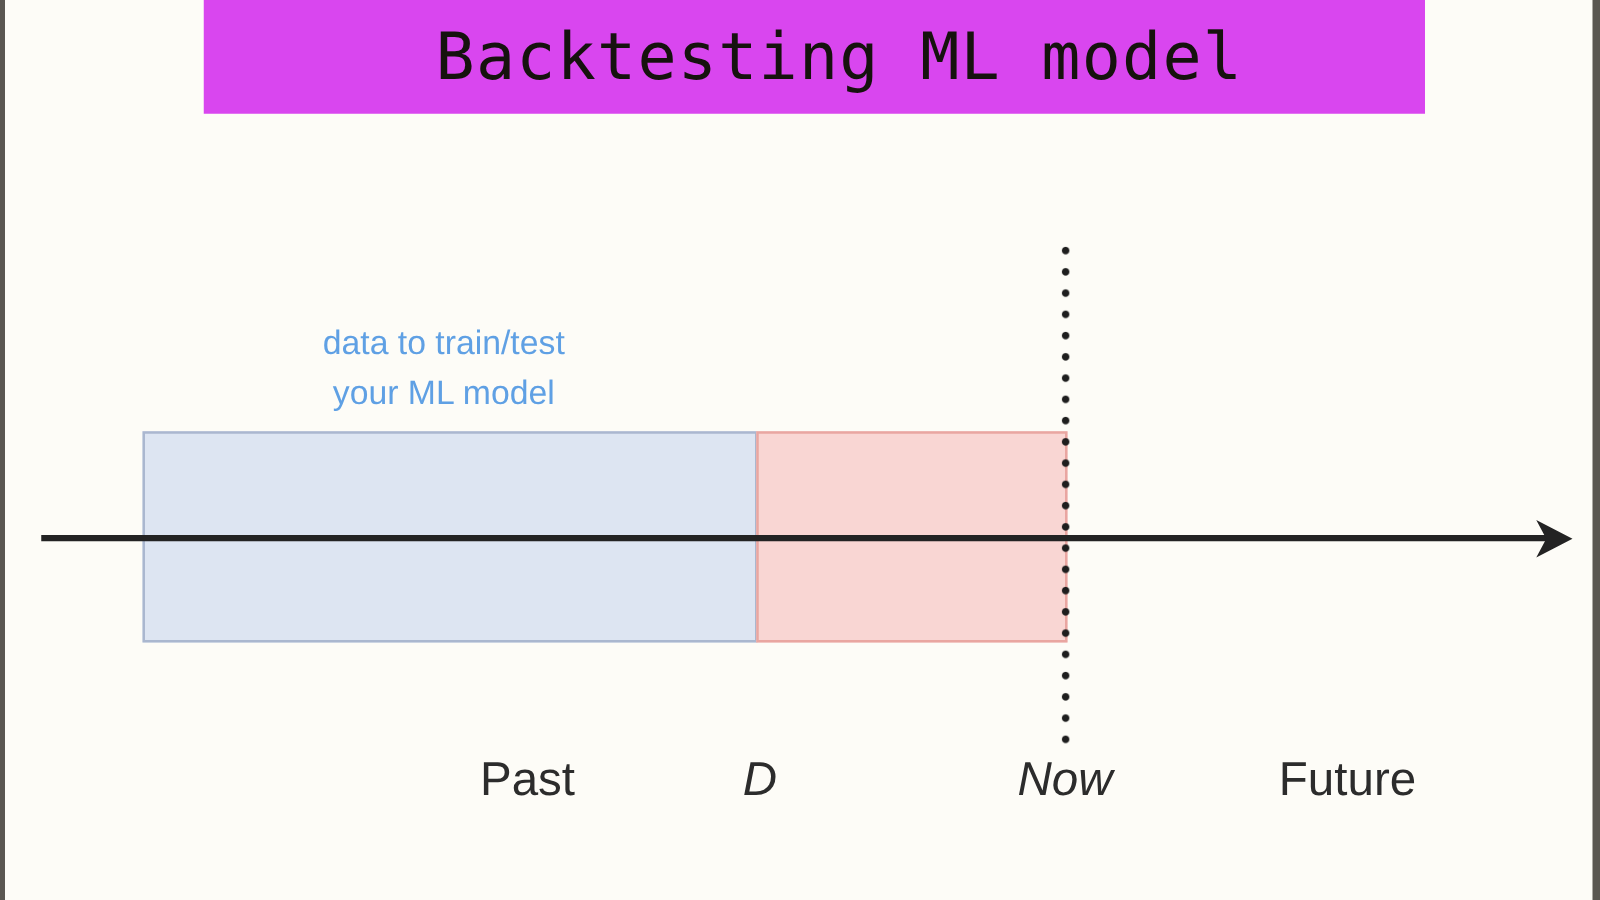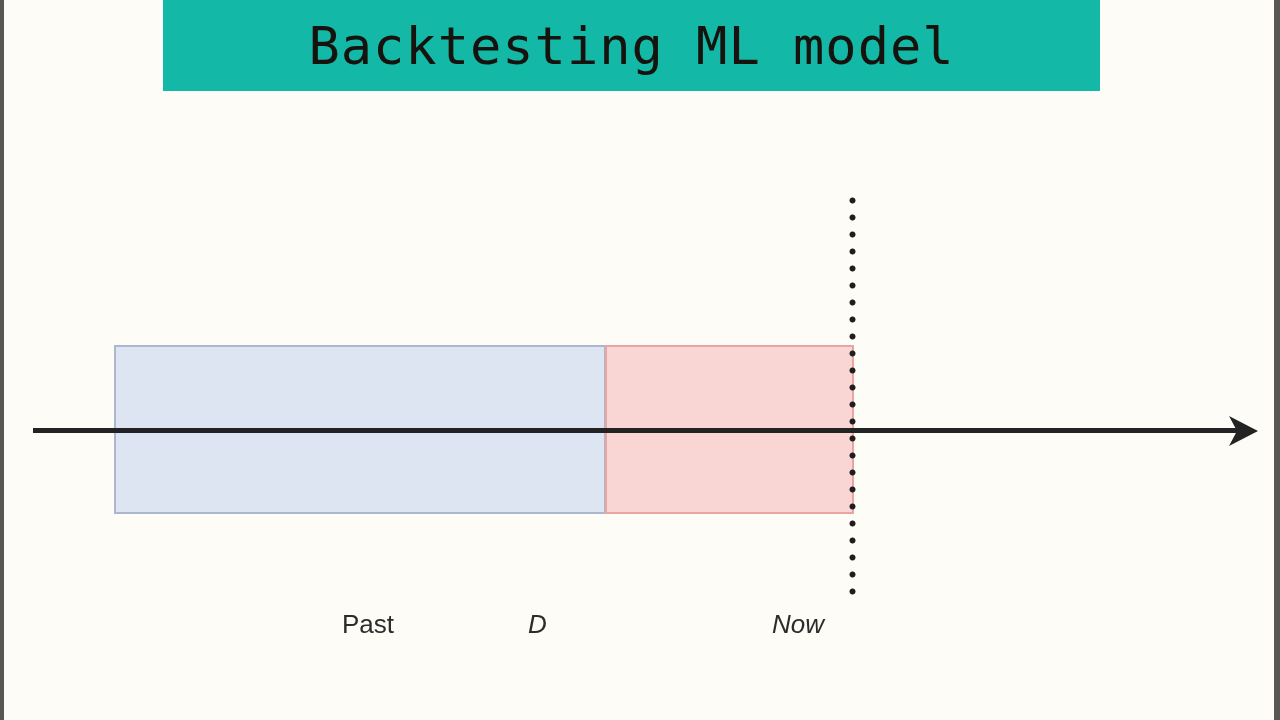--- a/index.html
+++ b/index.html
@@ -29,24 +29,25 @@
   .edge-bar.left  { left: 0;  width: 4px; }
   .edge-bar.right { left: 1274px; width: 6px; }
 
   
   #title-banner {
     position: absolute;
     left: 163px;
     top: 0;
     width: 937px;
     height: 91px;
-    background: #14b8a6;
+    background: #d946ef;
     display: flex;
     align-items: center;
     justify-content: center;
+    padding-left: 40px;
   }
   #title-text {
     font-family: "DejaVu Sans Mono", "Liberation Mono", monospace;
     font-size: 52px;
     line-height: 1;
     color: #16120e;
     letter-spacing: 1px;
     white-space: pre;
   }
 
@@ -123,22 +124,22 @@
     left: 583px;
     top: 236px;
     width: 280px;
     color: #e8897f;
   }
 
   
   .axis-label {
     position: absolute;
     top: 605px;
-    text-align: left;
-    font-size: 26px;
+    text-align: center;
+    font-size: 38px;
     line-height: 38px;
     color: #2c2c2c;
   }
   #label-past   { left: 342px; width: 160px; }
   #label-d      { left: 528px; width: 160px; font-style: italic; }
   #label-now    { left: 772px; width: 160px; font-style: italic; }
   #label-future { left: 998px; width: 160px; }
 </style>
 </head>
 <body>
@@ -155,18 +156,21 @@
   <div class="span-rect" id="train-rect"></div>
   <div class="span-rect" id="backtest-rect"></div>
 
   <div id="timeline-line"></div>
   <svg id="timeline-arrowhead" viewBox="0 0 32 34">
     <path d="M1 2 L30 17 L1 32 L9 17 Z" fill="#232323"></path>
   </svg>
 
   <div id="now-marker"></div>
 
+  <div class="callout" id="train-callout">data to train/test
+your ML model</div>
 
   <div class="axis-label" id="label-past">Past</div>
   <div class="axis-label" id="label-d">D</div>
   <div class="axis-label" id="label-now">Now</div>
+  <div class="axis-label" id="label-future">Future</div>
 
 </div>
 
 </body></html>

